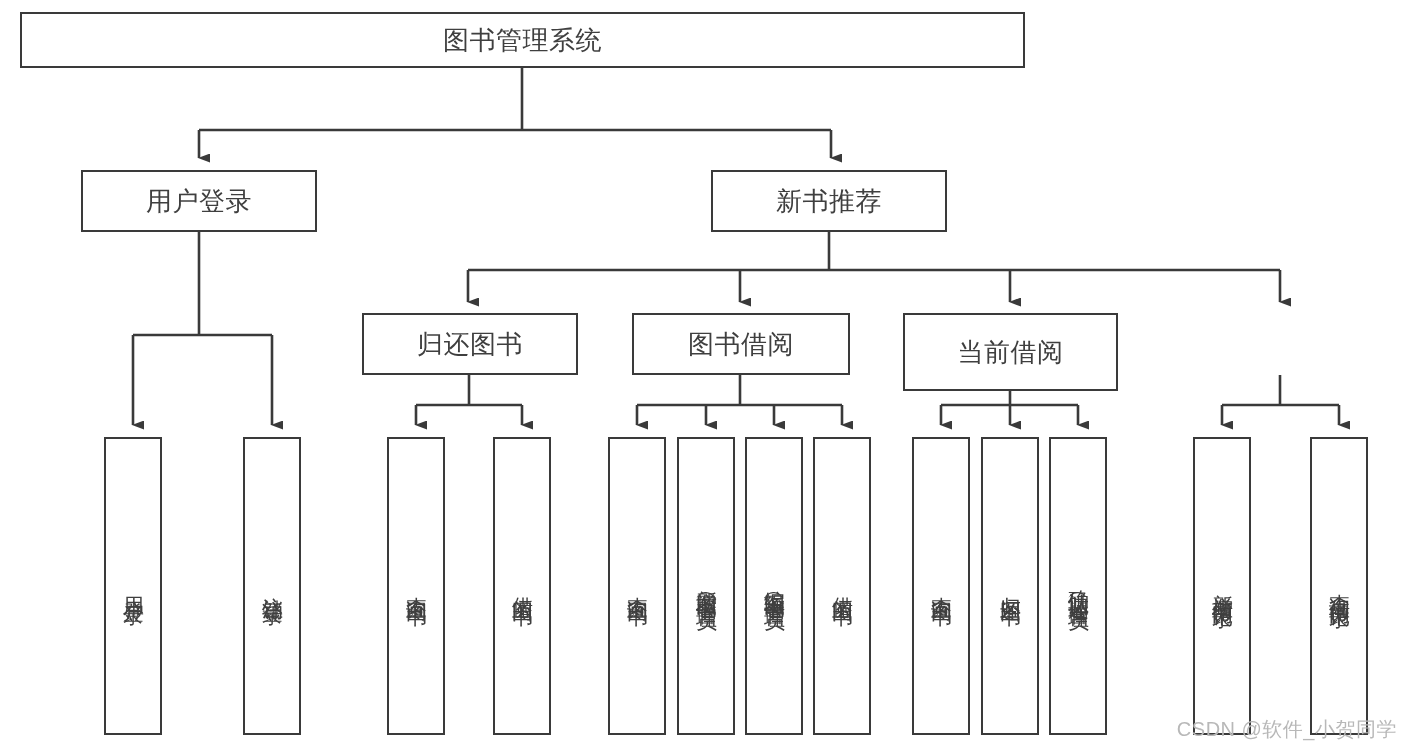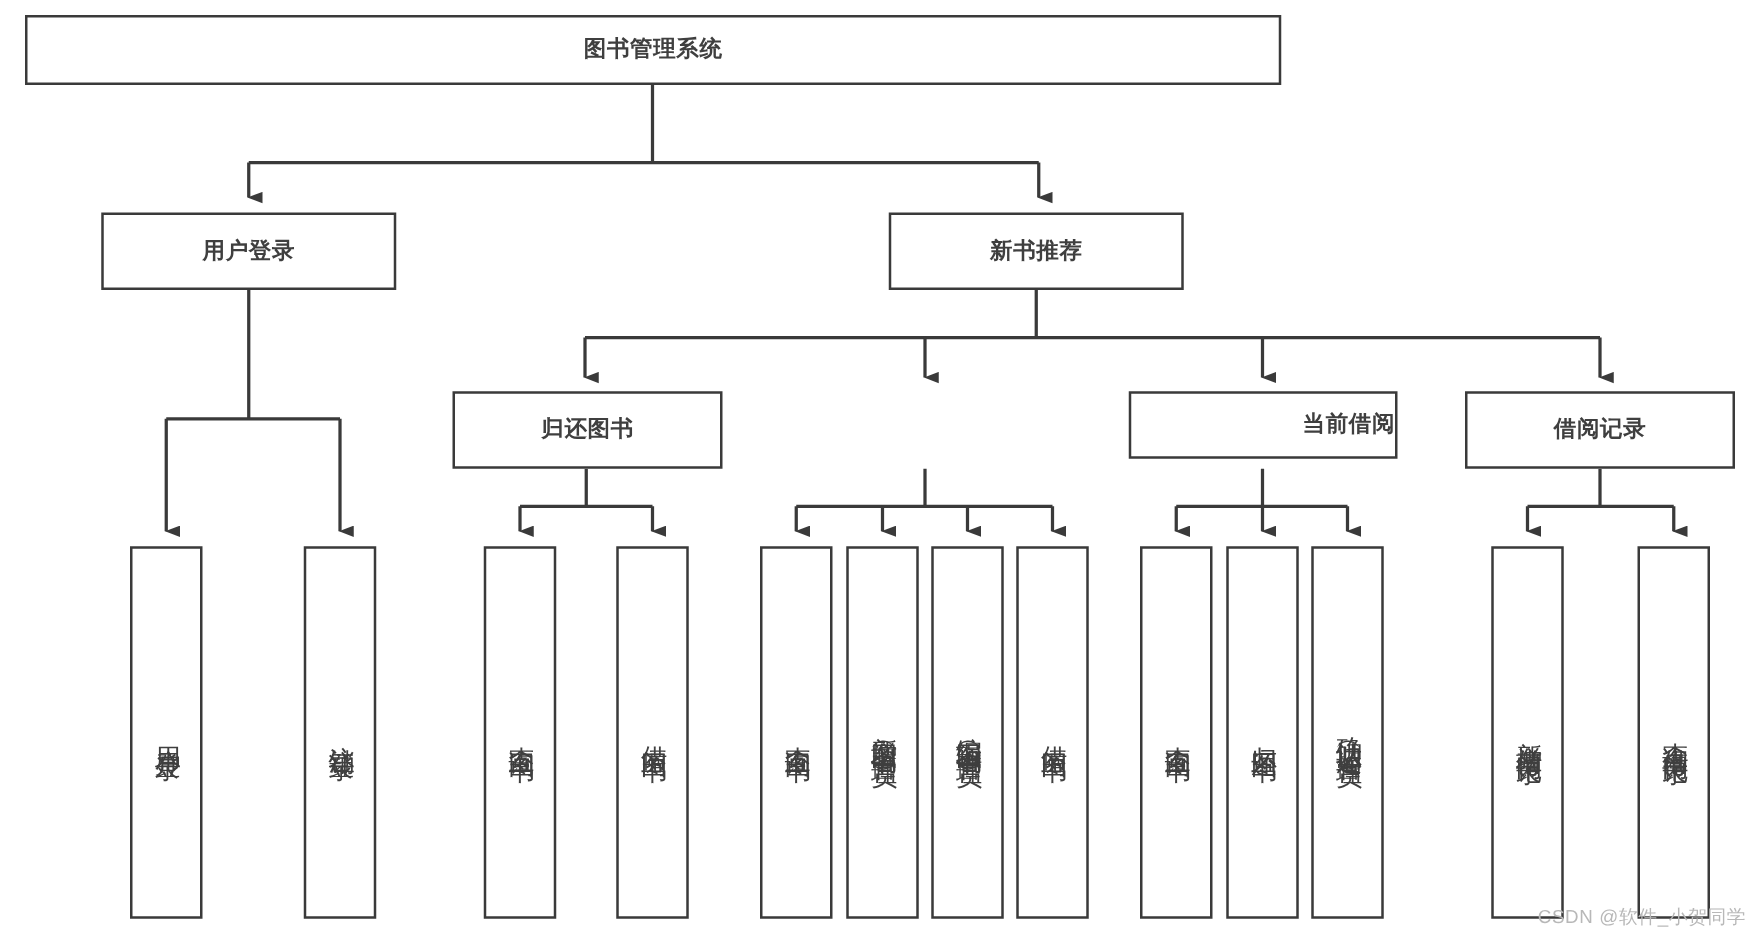--- a/index.html
+++ b/index.html
@@ -31,22 +31,21 @@
     border: 2px solid #3a3a3a;
     display: flex;
     align-items: center;
     justify-content: center;
     color: #3f3f3f;
     line-height: 1.18;
     letter-spacing: 0.5px;
   }
   .node-box.horizontal {
     writing-mode: horizontal-tb;
-    font-size: 18px;
-    font-weight: bold;
+    font-size: 26px;
   }
   .node-box.vertical {
     writing-mode: vertical-rl;
     text-orientation: upright;
     font-size: 21px;
     letter-spacing: 3px;
     padding: 6px 0;
     align-items: center;
     justify-content: center;
   }
@@ -56,21 +55,21 @@
     white-space: pre-line;
   }
   .node-box.vertical .node-label {
     writing-mode: vertical-rl;
     text-orientation: upright;
   }
   #watermark {
     position: absolute;
     right: 8px;
     bottom: 4px;
-    font-size: 15px;
+    font-size: 20px;
     color: #b8b8b8;
     letter-spacing: 0.5px;
     user-select: none;
     white-space: nowrap;
   }
 </style>
 </head>
 <body>
 
 <div id="diagram-root">
@@ -133,25 +132,25 @@
   <div class="node-box horizontal" style="left:81px;top:170px;width:236px;height:62px;">
     <span class="node-label">用户登录</span>
   </div>
   <div class="node-box horizontal" style="left:711px;top:170px;width:236px;height:62px;">
     <span class="node-label">新书推荐</span>
   </div>
 
   <div class="node-box horizontal" style="left:362px;top:313px;width:216px;height:62px;">
     <span class="node-label">归还图书</span>
   </div>
-  <div class="node-box horizontal" style="left:903px;top:313px;width:215px;height:54px;justify-content:flex-end;">
+  <div class="node-box horizontal" style="left:632px;top:313px;width:218px;height:62px;">
+    <span class="node-label">图书借阅</span>
+  </div>
+  <div class="node-box horizontal" style="left:903px;top:313px;width:215px;height:78px;">
     <span class="node-label">当前借阅</span>
-  </div>
-  <div class="node-box horizontal" style="left:1172px;top:313px;width:216px;height:62px;">
-    <span class="node-label">借阅记录</span>
   </div>
 
   <div class="node-box vertical" style="left:104px;top:437px;width:58px;height:298px;">
     <span class="node-label">用户登录</span>
   </div>
   <div class="node-box vertical" style="left:243px;top:437px;width:58px;height:298px;">
     <span class="node-label">注销登录</span>
   </div>
 
   <div class="node-box vertical" style="left:387px;top:437px;width:58px;height:298px;">

